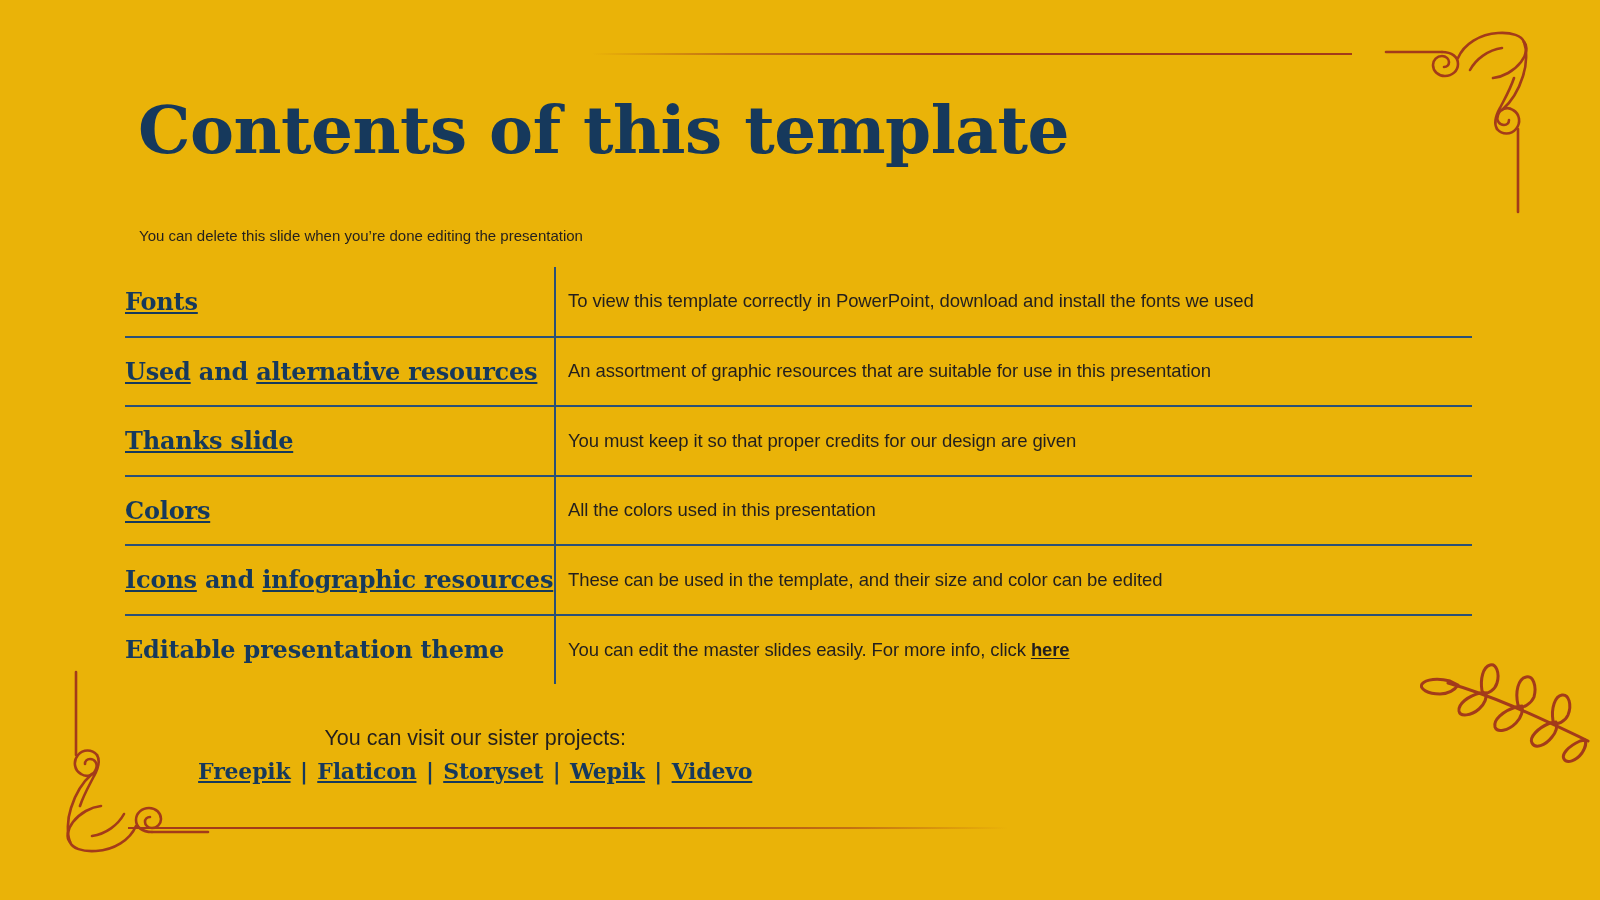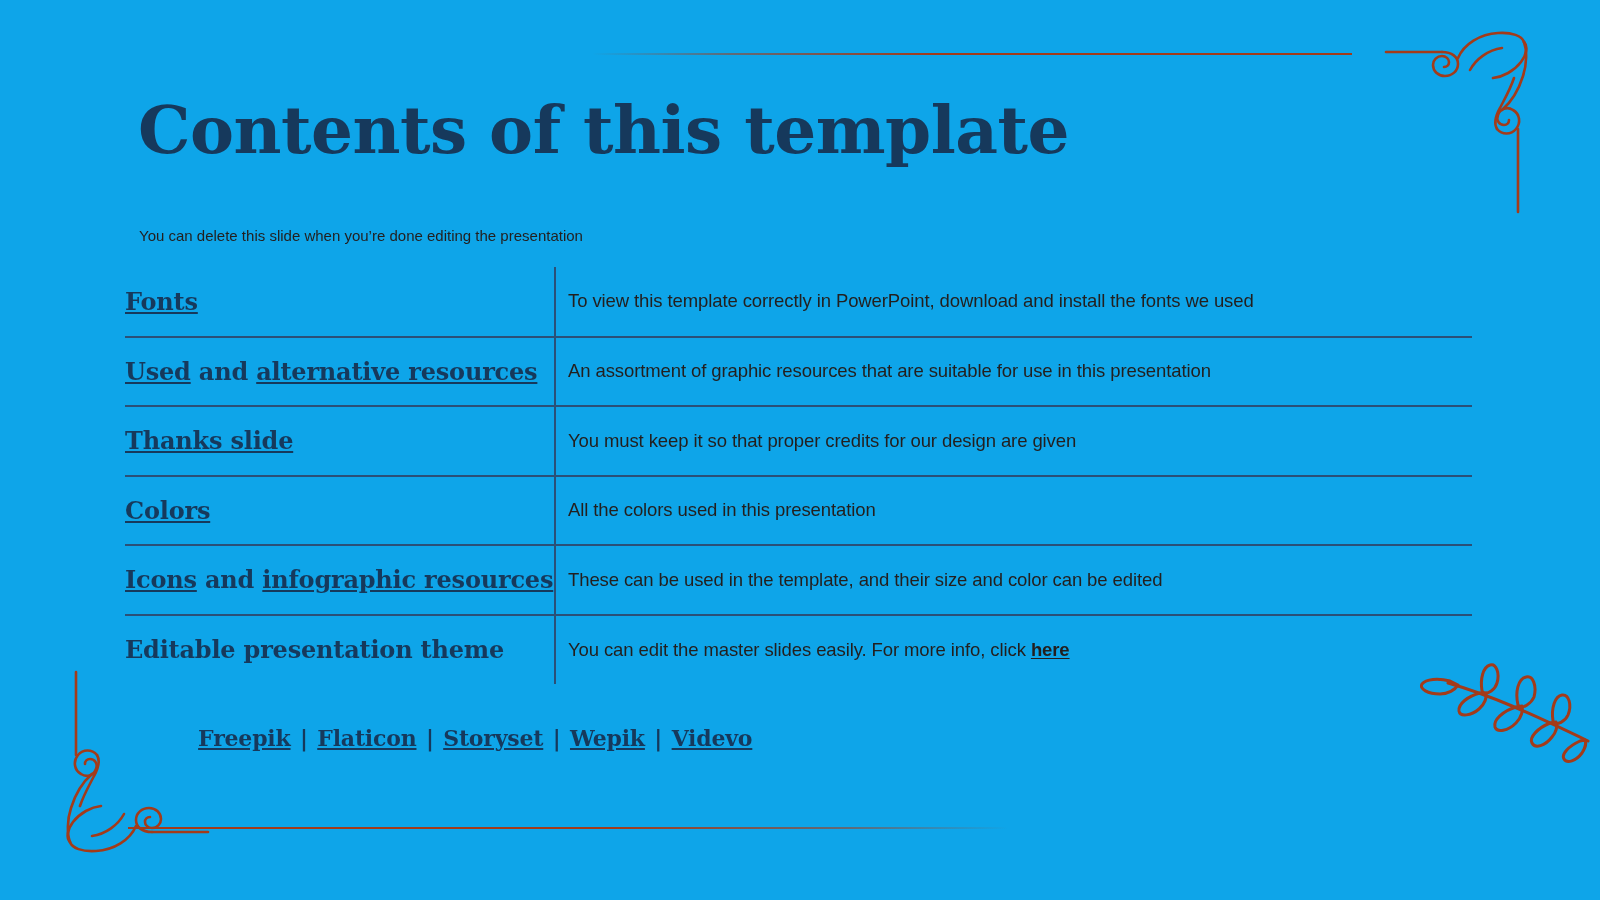--- a/index.html
+++ b/index.html
@@ -14,21 +14,21 @@
   body {
     background: #FDEFE6;
     font-family: "Liberation Sans", sans-serif;
     position: relative;
   }
 
   .slide {
     position: relative;
     width: 1600px;
     height: 900px;
-    background: #0ea5e9;
+    background: #eab308;
     overflow: hidden;
   }
 
   
   .rule-top {
     position: absolute;
     left: 592px;
     top: 53px;
     width: 760px;
     height: 2px;
@@ -295,18 +295,19 @@
         </td>
       </tr>
 
     </tbody>
   </table>
 
   <div class="footer">
 
 
     <div class="foot-col right">
+      <div class="foot-label">You can visit our sister projects:</div>
       <div class="foot-links"><span class="lk">Freepik</span><span class="sep"> | </span><span class="lk">Flaticon</span><span class="sep"> | </span><span class="lk">Storyset</span><span class="sep"> | </span><span class="lk">Wepik</span><span class="sep"> | </span><span class="lk">Videvo</span></div>
     </div>
 
   </div>
 
 </div>
 
 </body></html>

